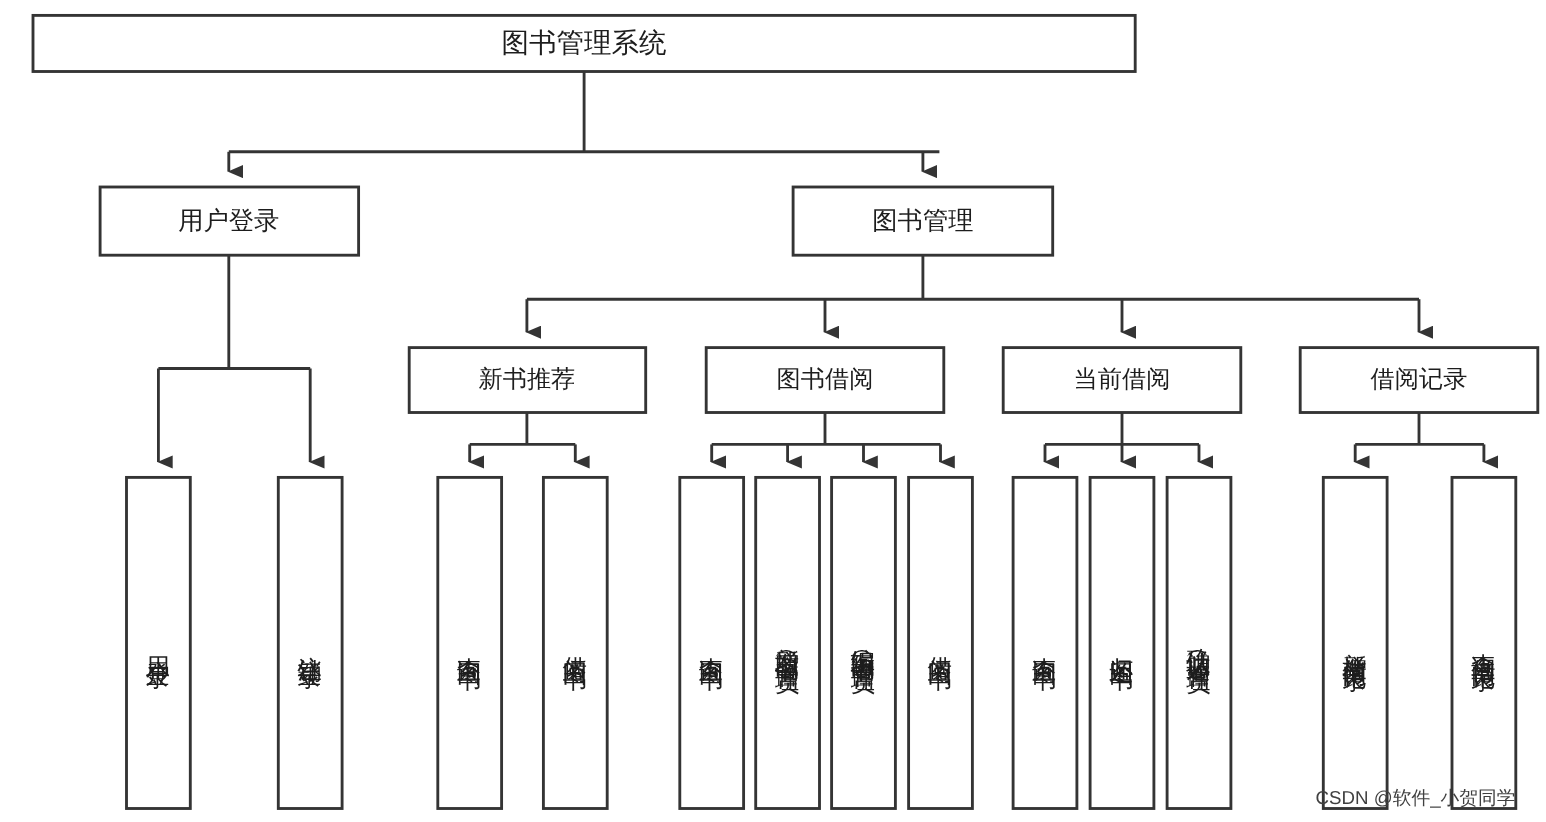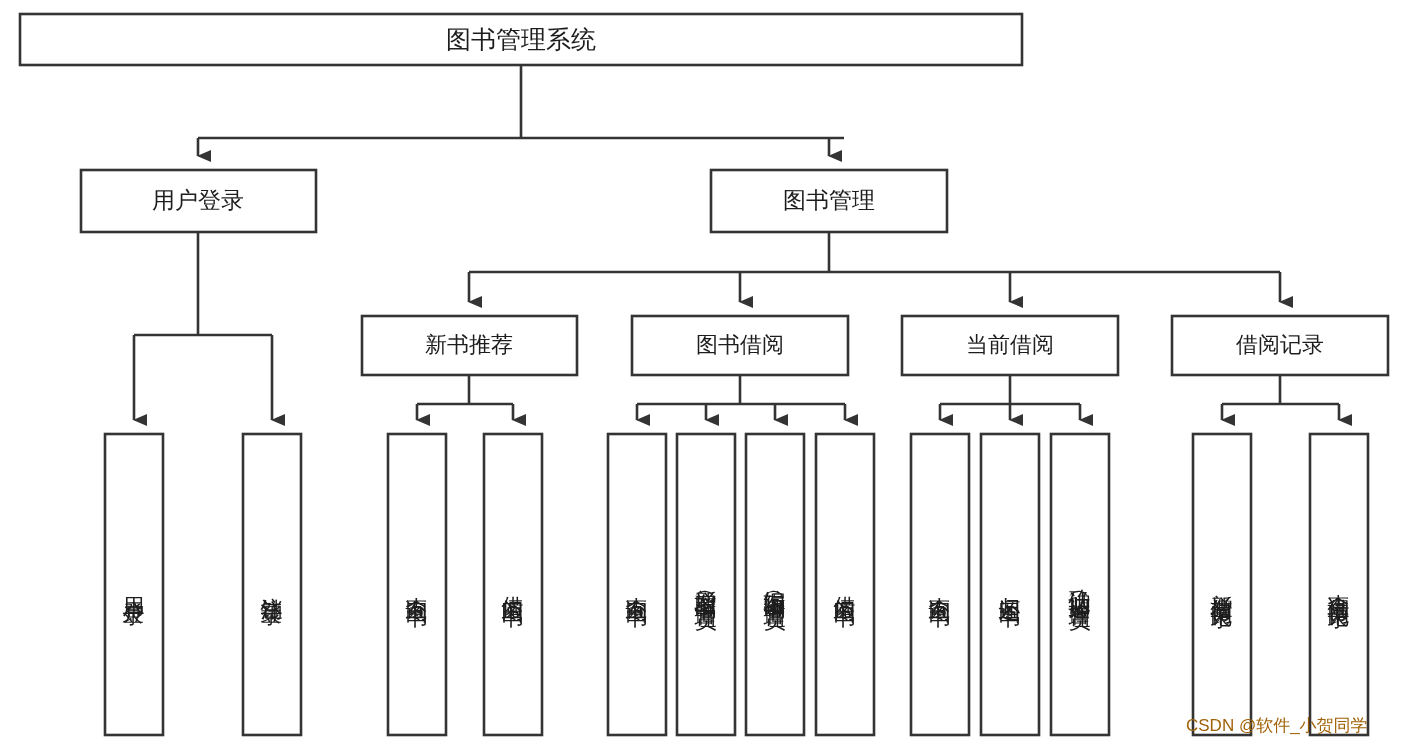--- a/index.html
+++ b/index.html
@@ -1,21 +1,21 @@
 <!DOCTYPE html>
 <html><head>
 <meta charset="utf-8">
 <style>
   html,body{margin:0;padding:0;background:#ffffff;}
   body{
     width:1405px;height:747px;overflow:hidden;
     font-family:"Liberation Sans","DejaVu Sans",sans-serif;
     color:#1a1a1a;
   }
-  #stage{position:relative;width:1205px;height:747px;background:#fff;}
+  #stage{position:relative;width:1205px;height:747px;background:#fff;margin-left:10px;}
   svg#diagram{position:absolute;left:0;top:0;width:1405px;height:747px;}
 
   .node rect{
     fill:#ffffff;
     stroke:#343434;
     stroke-width:2.6;
   }
   .node text{
     fill:#1d1d1d;
     font-family:"Liberation Sans","DejaVu Sans",sans-serif;
@@ -42,21 +42,21 @@
     stroke-width:2.6;
     stroke-linecap:butt;
     stroke-linejoin:miter;
   }
   .arrowhead{fill:#343434;stroke:none;}
 
   #watermark{
     position:absolute;
     left:1186px;top:714px;
     font-size:17px;
-    color:#a16207;
+    color:#404040;
     white-space:nowrap;
     font-family:"Liberation Sans","DejaVu Sans",sans-serif;
     pointer-events:none;
   }
 </style>
 </head>
 <body>
 
 <div id="stage">
 

